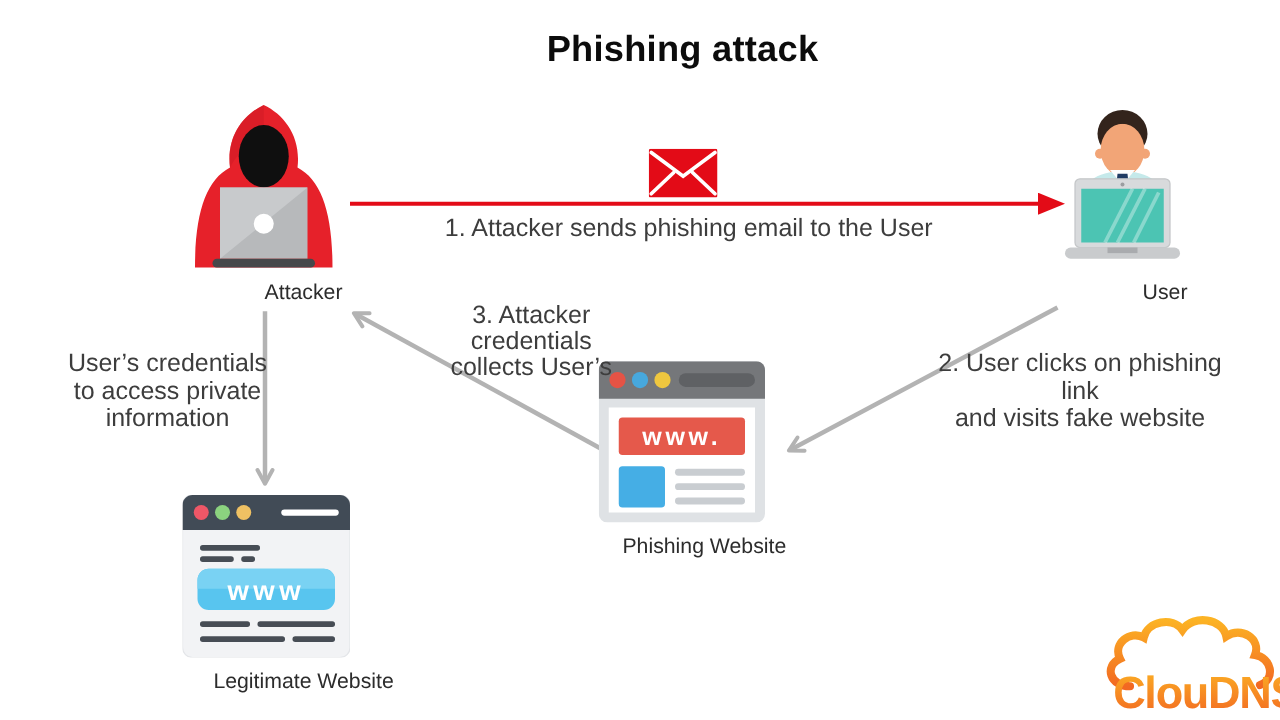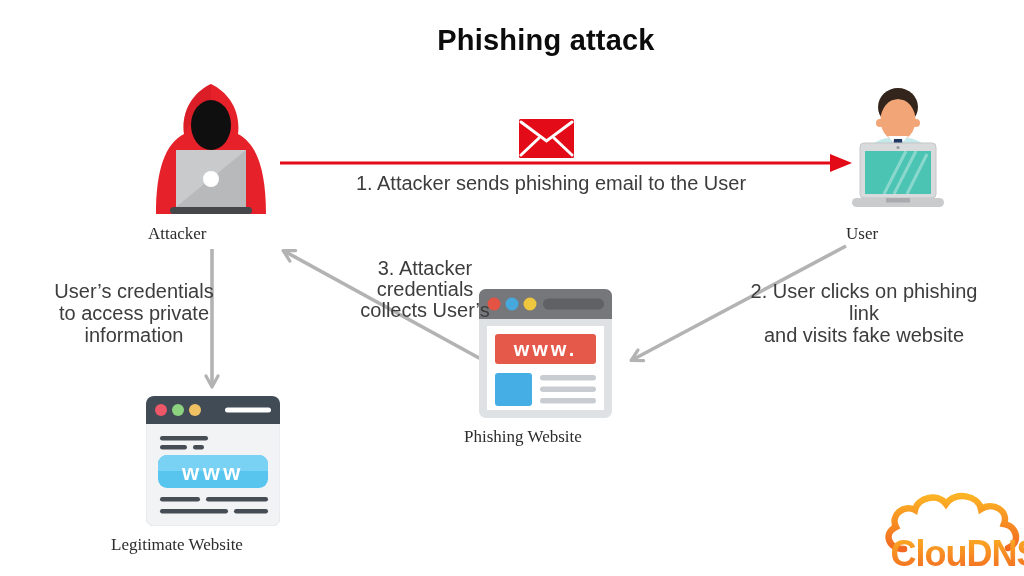--- a/index.html
+++ b/index.html
@@ -10,21 +10,21 @@
   .abs{position:absolute;}
   .title{
     left:0;top:24px;width:1024px;text-align:center;
     font-size:29px;font-weight:700;color:#0c0c0c;letter-spacing:.2px;z-index:3;
   }
   .step{
     font-size:20px;line-height:22px;color:#3d3d3d;text-align:center;z-index:3;
   }
   .step span{display:block;}
   .node-label{
-    font-size:17px;color:#2c2c2c;text-align:left;z-index:3;font-family:Liberation Serif, serif;
+    font-size:17px;color:#2c2c2c;text-align:right;z-index:3;
   }
   .icon{z-index:2;}
   .arrows{left:0;top:0;z-index:1;pointer-events:none;}
   svg{display:block;}
 </style>
 </head>
 <body>
 
 <div class="canvas">
 
@@ -93,21 +93,21 @@
     </svg>
   </div>
 
   <div class="abs step" style="left:252px;top:172px;width:530px;">
     <span>1. Attacker sends phishing email to the User</span>
   </div>
   <div class="abs step" style="left:704px;top:280px;width:252px;">
     <span>2. User clicks on phishing link</span>
     <span>and visits fake website</span>
   </div>
-  <div class="abs step" style="left:302px;top:258px;width:178px;line-height:21px;">
+  <div class="abs step" style="left:302px;top:242px;width:178px;line-height:21px;">
     <span>3. Attacker</span>
     <span>credentials</span>
     <span>collects User’s</span>
   </div>
   <div class="abs step" style="left:20px;top:280px;width:160px;">
     <span>User’s credentials</span>
     <span>to access private</span>
     <span>information</span>
   </div>
 

